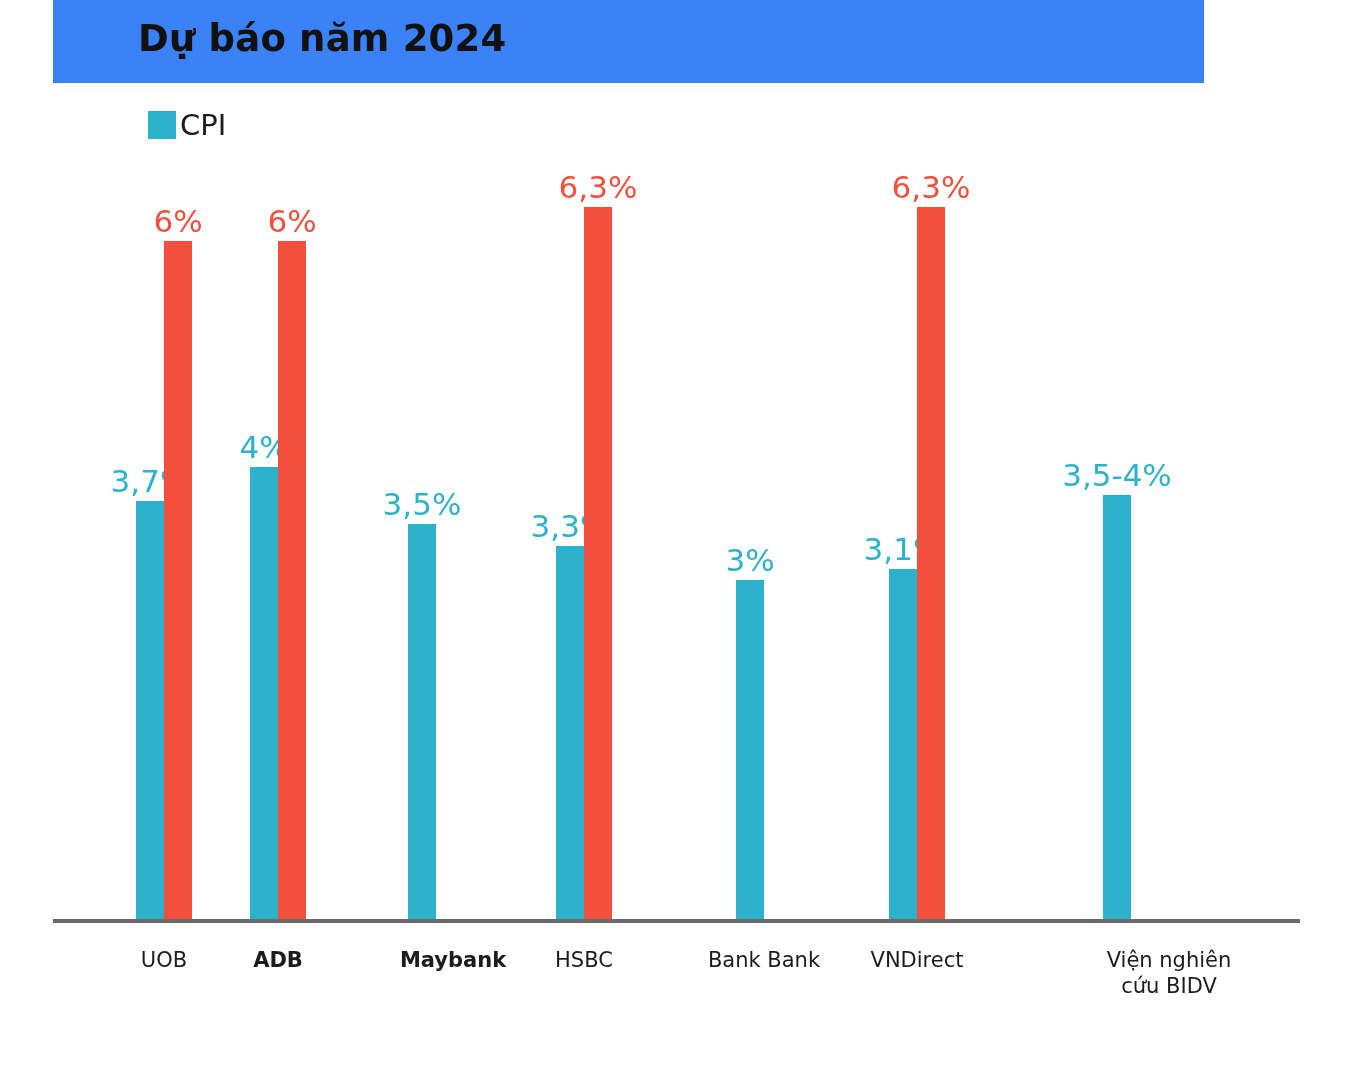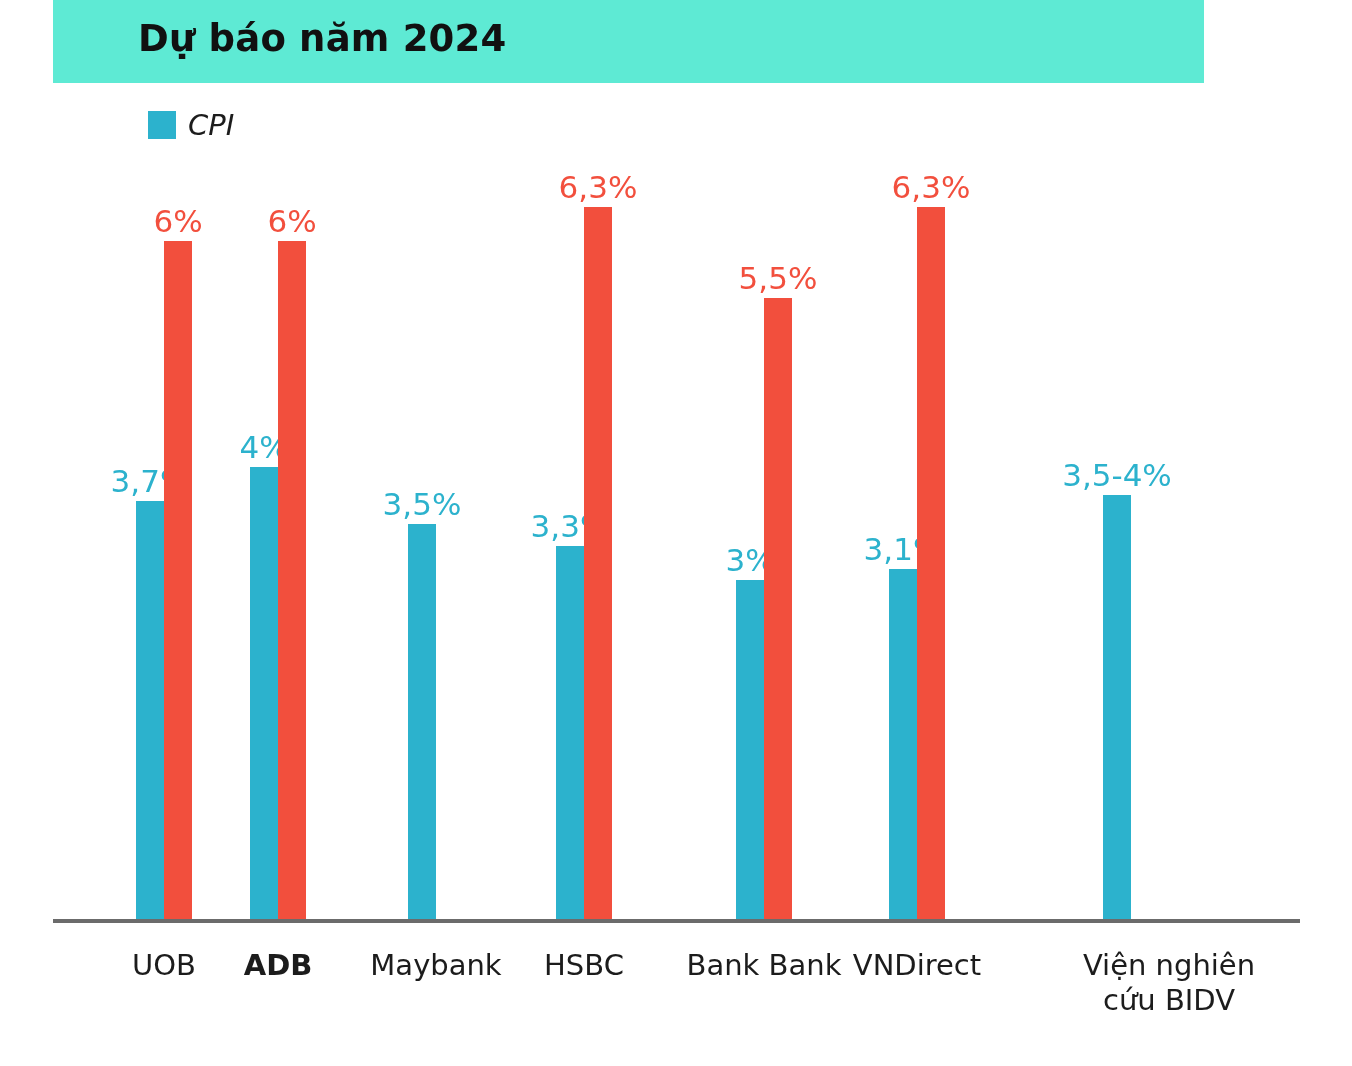--- a/index.html
+++ b/index.html
@@ -12,21 +12,21 @@
     font-family: "DejaVu Sans", sans-serif;
     position: relative;
     overflow: hidden;
   }
 
   
   #title-band {
     position: absolute;
     left: 53px; top: 0px;
     width: 1151px; height: 83px;
-    background: #5eead4;
+    background: #3b82f6;
   }
   #title-text {
     position: absolute;
     left: 85px; top: 17px;
     font-size: 37px;
     font-weight: bold;
     color: #111111;
     letter-spacing: 0.2px;
     white-space: nowrap;
     font-family: "DejaVu Sans", sans-serif;
@@ -43,26 +43,25 @@
   .legend-item {
     display: flex;
     align-items: center;
   }
   .legend-item + .legend-item { margin-left: 203px; }
   .legend-swatch {
     width: 28px; height: 28px;
     flex: 0 0 auto;
   }
   .legend-label {
-    margin-left: 12px;
+    margin-left: 4px;
     font-size: 29px;
     color: #1c1c1c;
     white-space: nowrap;
     font-family: "DejaVu Sans", sans-serif;
-    font-style: italic;
   }
 
   
   #plot {
     position: absolute;
     left: 0; top: 0;
     width: 1352px; height: 1066px;
   }
   #axis-line {
     position: absolute;
@@ -101,21 +100,21 @@
     white-space: nowrap;
     line-height: 1;
     font-family: "DejaVu Sans", sans-serif;
   }
   .bar-label.cpi { color: #2cb2cd; }
   .bar-label.gdp { color: #f24f3d; }
 
   .cat-label {
     position: absolute;
     top: 948px;
-    font-size: 29px;
+    font-size: 21px;
     color: #1c1c1c;
     text-align: center;
     line-height: 1.22;
     font-family: "DejaVu Sans", sans-serif;
     white-space: pre-line;
   }
 </style>
 </head>
 <body>
 
@@ -176,24 +175,20 @@
             <div class="bar-label gdp" style="color: rgb(242, 79, 61);">6,3%</div>
           </div>
         </div>
       </div>
       <div class="group" style="left: 736px;">
         <div class="bars">
           <div class="bar-wrap">
             <div class="bar cpi" style="height: 339px; width: 28px; background: rgb(44, 178, 205);"></div>
             <div class="bar-label cpi" style="color: rgb(44, 178, 205);">3%</div>
           </div>
-          <div class="bar-wrap">
-            <div class="bar gdp" style="height: 621.5px; width: 28px; background: rgb(242, 79, 61);"></div>
-            <div class="bar-label gdp" style="color: rgb(242, 79, 61);">5,5%</div>
-          </div>
         </div>
       </div>
       <div class="group" style="left: 889px;">
         <div class="bars">
           <div class="bar-wrap">
             <div class="bar cpi" style="height: 350.3px; width: 28px; background: rgb(44, 178, 205);"></div>
             <div class="bar-label cpi" style="color: rgb(44, 178, 205);">3,1%</div>
           </div>
           <div class="bar-wrap">
             <div class="bar gdp" style="height: 711.9px; width: 28px; background: rgb(242, 79, 61);"></div>
@@ -206,20 +201,20 @@
           <div class="bar-wrap">
             <div class="bar cpi" style="height: 423.75px; width: 28px; background: rgb(44, 178, 205);"></div>
             <div class="bar-label cpi" style="color: rgb(44, 178, 205);">3,5-4%</div>
           </div>
         </div>
       </div>
     </div>
   <div id="cat-labels">
       <div class="cat-label" style="left: 14px; width: 300px;">UOB</div>
       <div class="cat-label" style="left: 128px; width: 300px; font-weight: bold;">ADB</div>
-      <div class="cat-label" style="left: 286px; width: 300px;">Maybank</div>
+      <div class="cat-label" style="left: 303px; width: 300px; font-weight: bold;">Maybank</div>
       <div class="cat-label" style="left: 434px; width: 300px;">HSBC</div>
       <div class="cat-label" style="left: 614px; width: 300px;">Bank Bank</div>
       <div class="cat-label" style="left: 767px; width: 300px;">VNDirect</div>
       <div class="cat-label" style="left: 1019px; width: 300px;">Viện nghiên
 cứu BIDV</div>
     </div>
 </div>
 
 </body></html>

